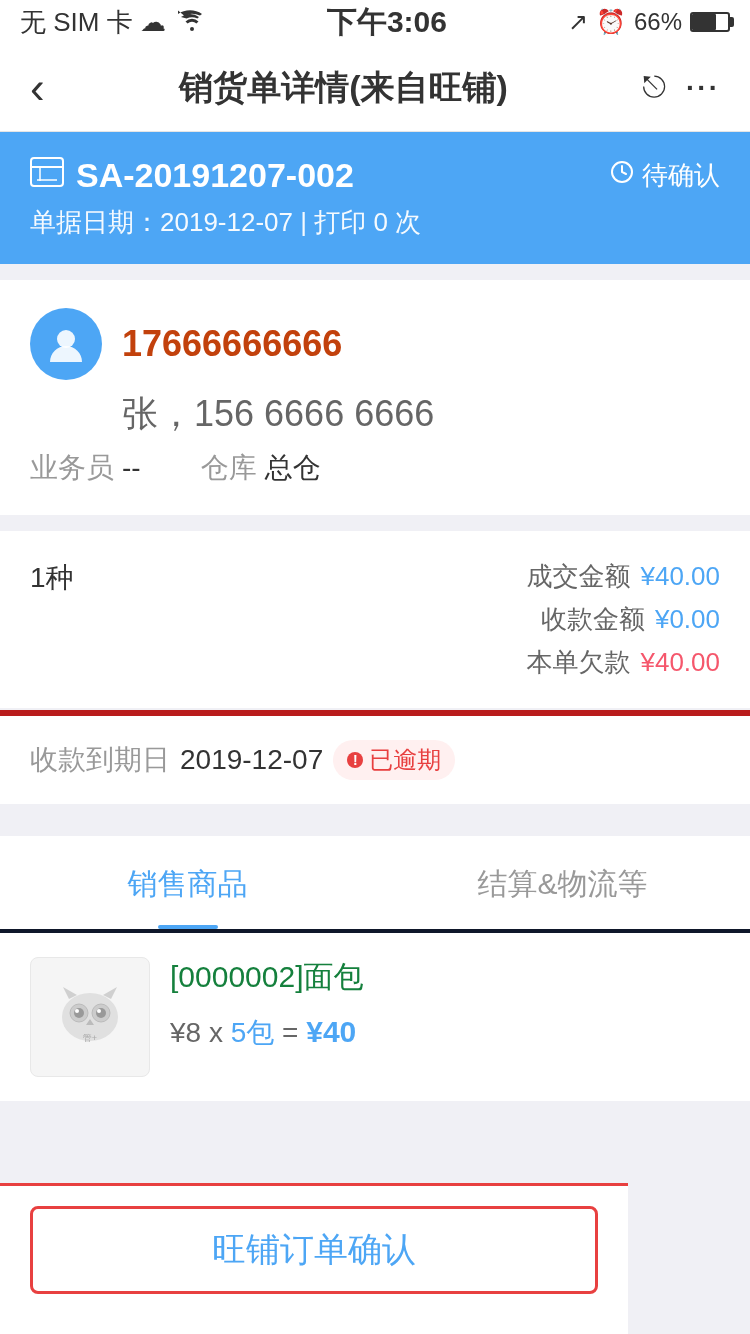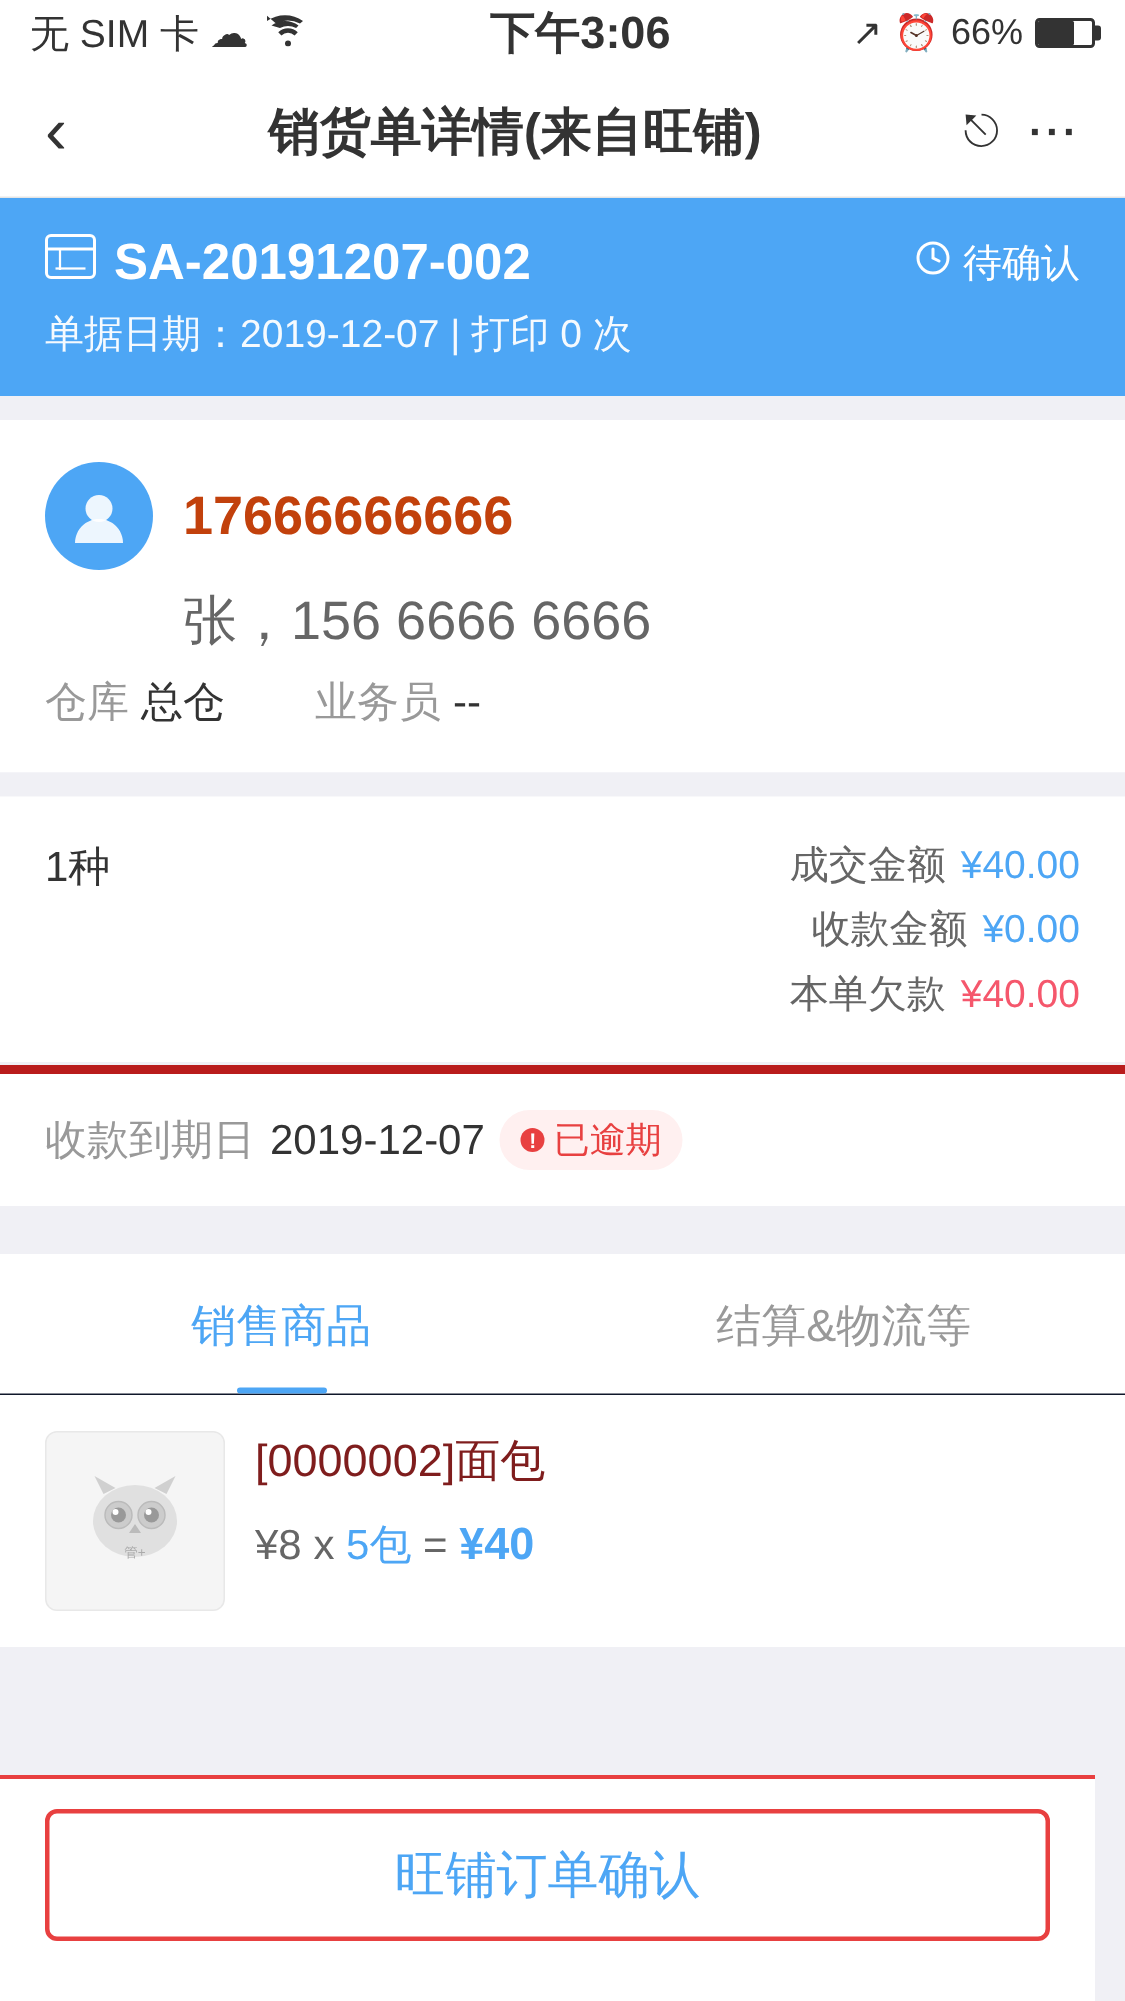--- a/index.html
+++ b/index.html
@@ -233,21 +233,21 @@
       border-radius: 50%;
     }
 
     
     .tabs-section {
       background: #fff;
       margin-top: 16px;
     }
     .tabs-header {
       display: flex;
-      border-bottom: 1px solid #0f172a;
+      border-bottom: 4px solid #0f172a;
     }
     .tab-item {
       flex: 1;
       text-align: center;
       padding: 28px 0 24px;
       font-size: 30px;
       color: #999;
       position: relative;
       cursor: pointer;
     }
@@ -291,42 +291,42 @@
       font-size: 32px;
       color: #ccc;
       text-align: center;
       line-height: 1;
     }
     .product-info {
       flex: 1;
     }
     .product-name {
       font-size: 30px;
-      color: #7f1d1d;
+      color: #15803d;
       margin-bottom: 16px;
     }
     .product-price {
       font-size: 28px;
       color: #666;
     }
     .price-qty { color: #4da6f5; font-weight: 500; }
     .price-total { color: #4da6f5; font-weight: 600; font-size: 30px; }
 
     
     .bottom-spacer {
       height: 160px;
       background: #f0f0f5;
     }
 
     
     .confirm-btn-wrap {
       position: fixed;
       bottom: 0;
       left: 0;
-      width: 730px;
+      width: 628px;
       background: #fff;
       padding: 20px 30px 40px;
       border-top: 3px solid #e84040;
       display: flex;
       justify-content: center;
     }
     .confirm-btn {
       width: 100%;
       height: 88px;
       background: #fff;
@@ -407,26 +407,26 @@
       <svg width="40" height="40" viewBox="0 0 40 40" fill="none">
         <circle cx="20" cy="15" r="9" fill="white" opacity="0.9"></circle>
         <path d="M4 38c0-8.8 7.2-16 16-16s16 7.2 16 16" fill="white" opacity="0.9"></path>
       </svg>
     </div>
     <span class="customer-name">17666666666</span>
   </div>
   <div class="customer-info">张，156 6666 6666</div>
   <div class="customer-meta">
     <div class="meta-item">
+      <span class="meta-label">业务员</span>
+      <span class="meta-value">--</span>
+    </div>
+    <div class="meta-item">
       <span class="meta-label">仓库</span>
       <span class="meta-value">总仓</span>
-    </div>
-    <div class="meta-item">
-      <span class="meta-label">业务员</span>
-      <span class="meta-value">--</span>
     </div>
   </div>
 </div>
 
 <div class="divider"></div>
 
 <div class="summary-section">
   <div class="summary-row">
     <div class="summary-left">
       <span class="summary-type-value">1种</span>

